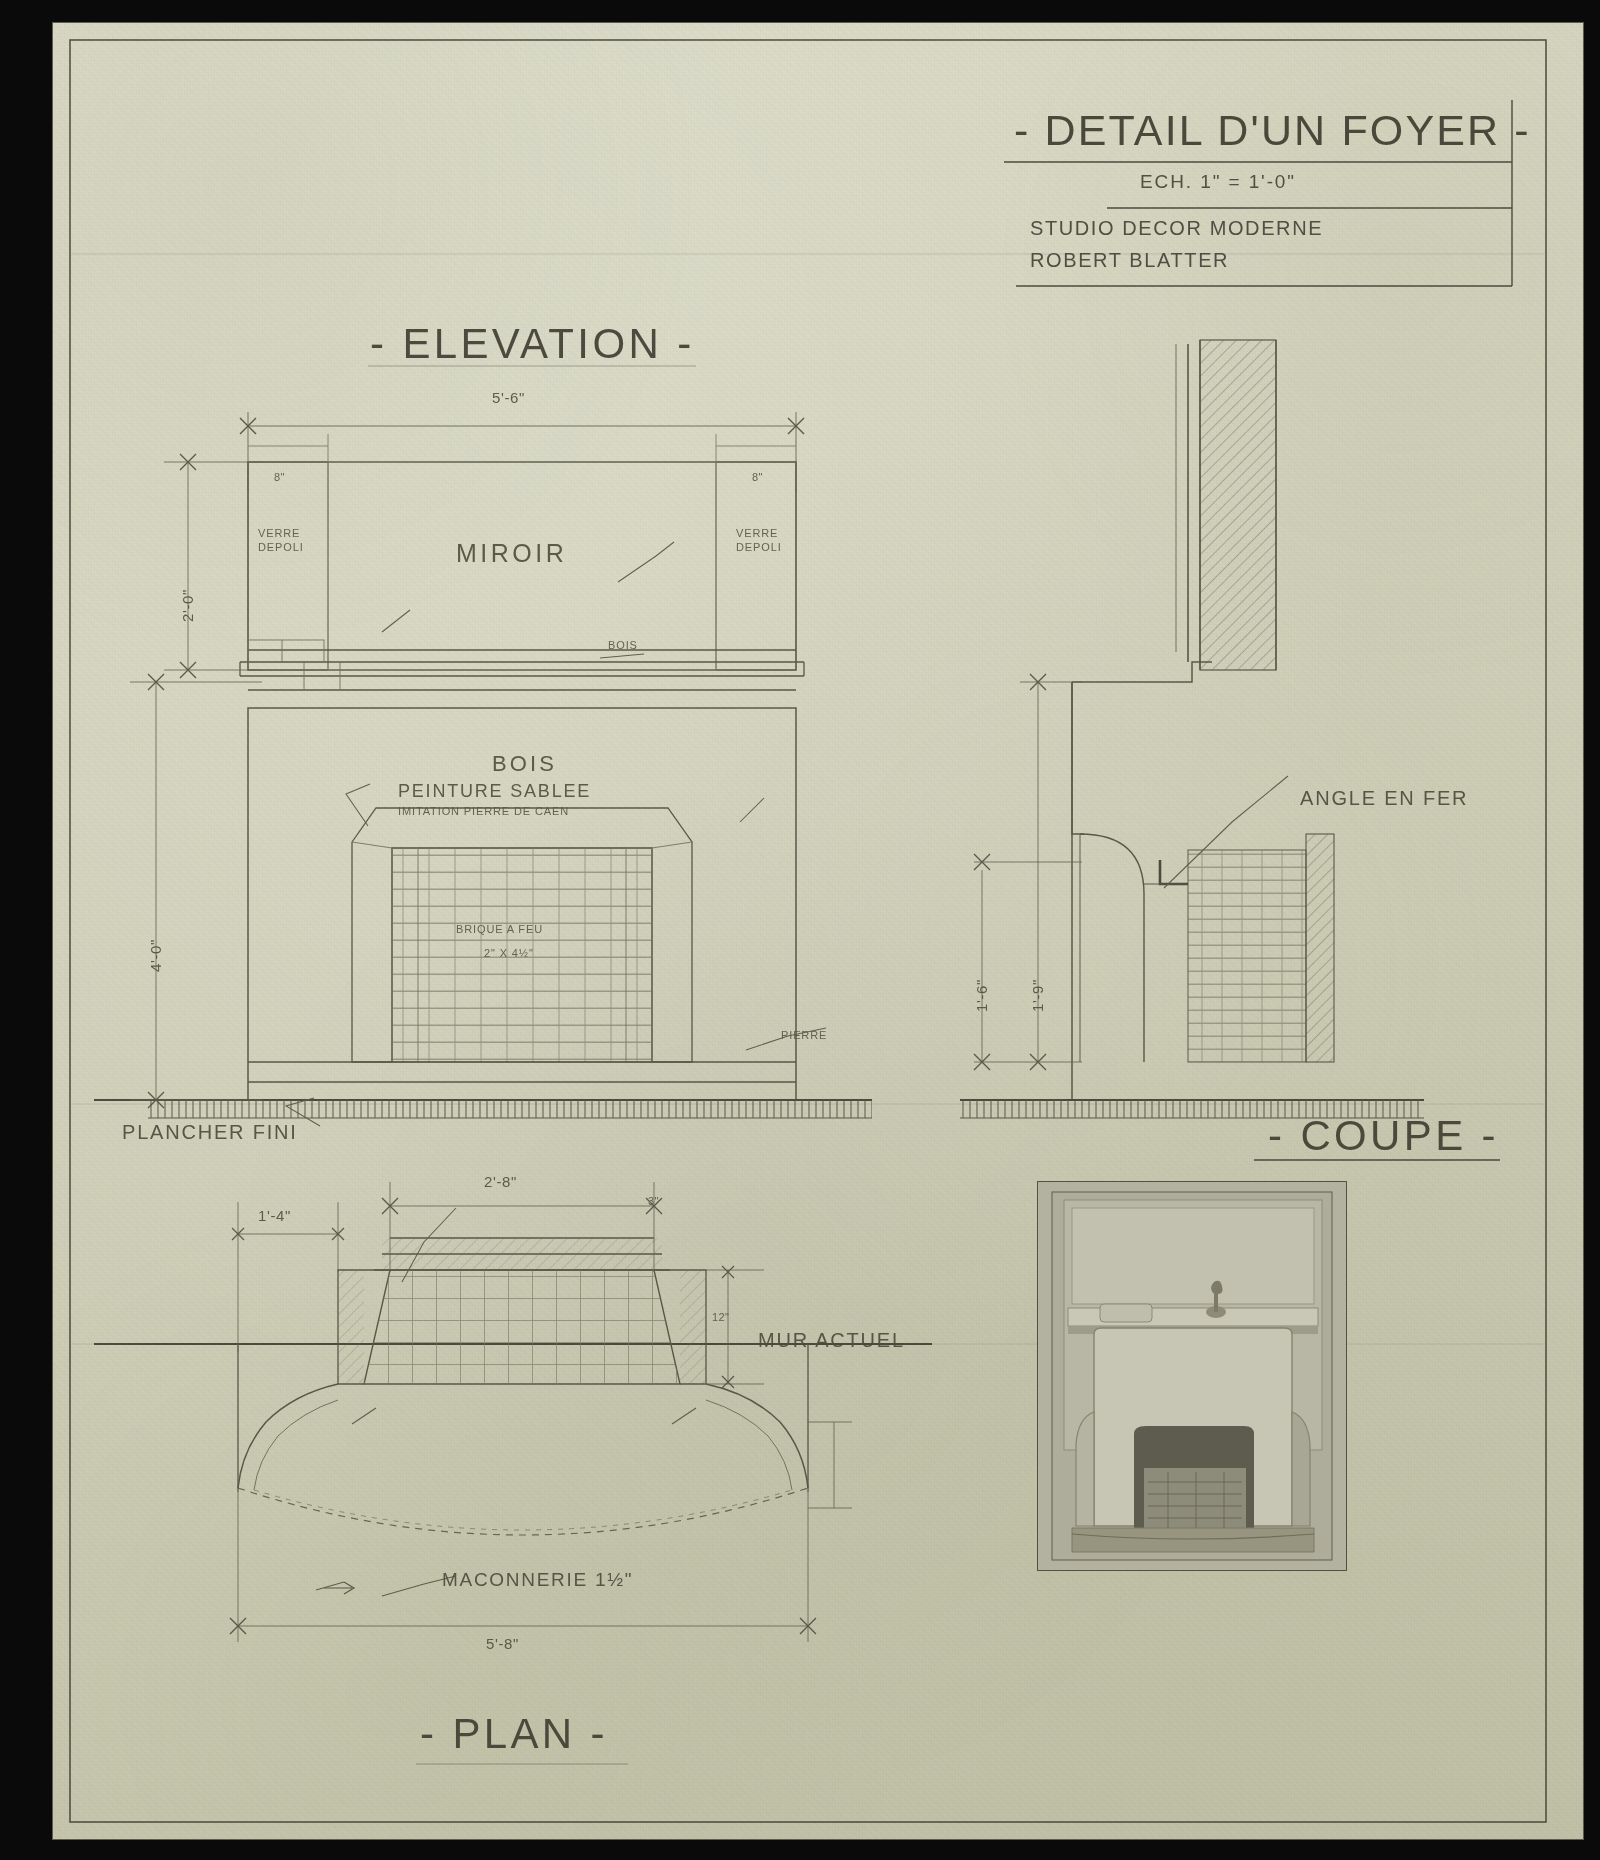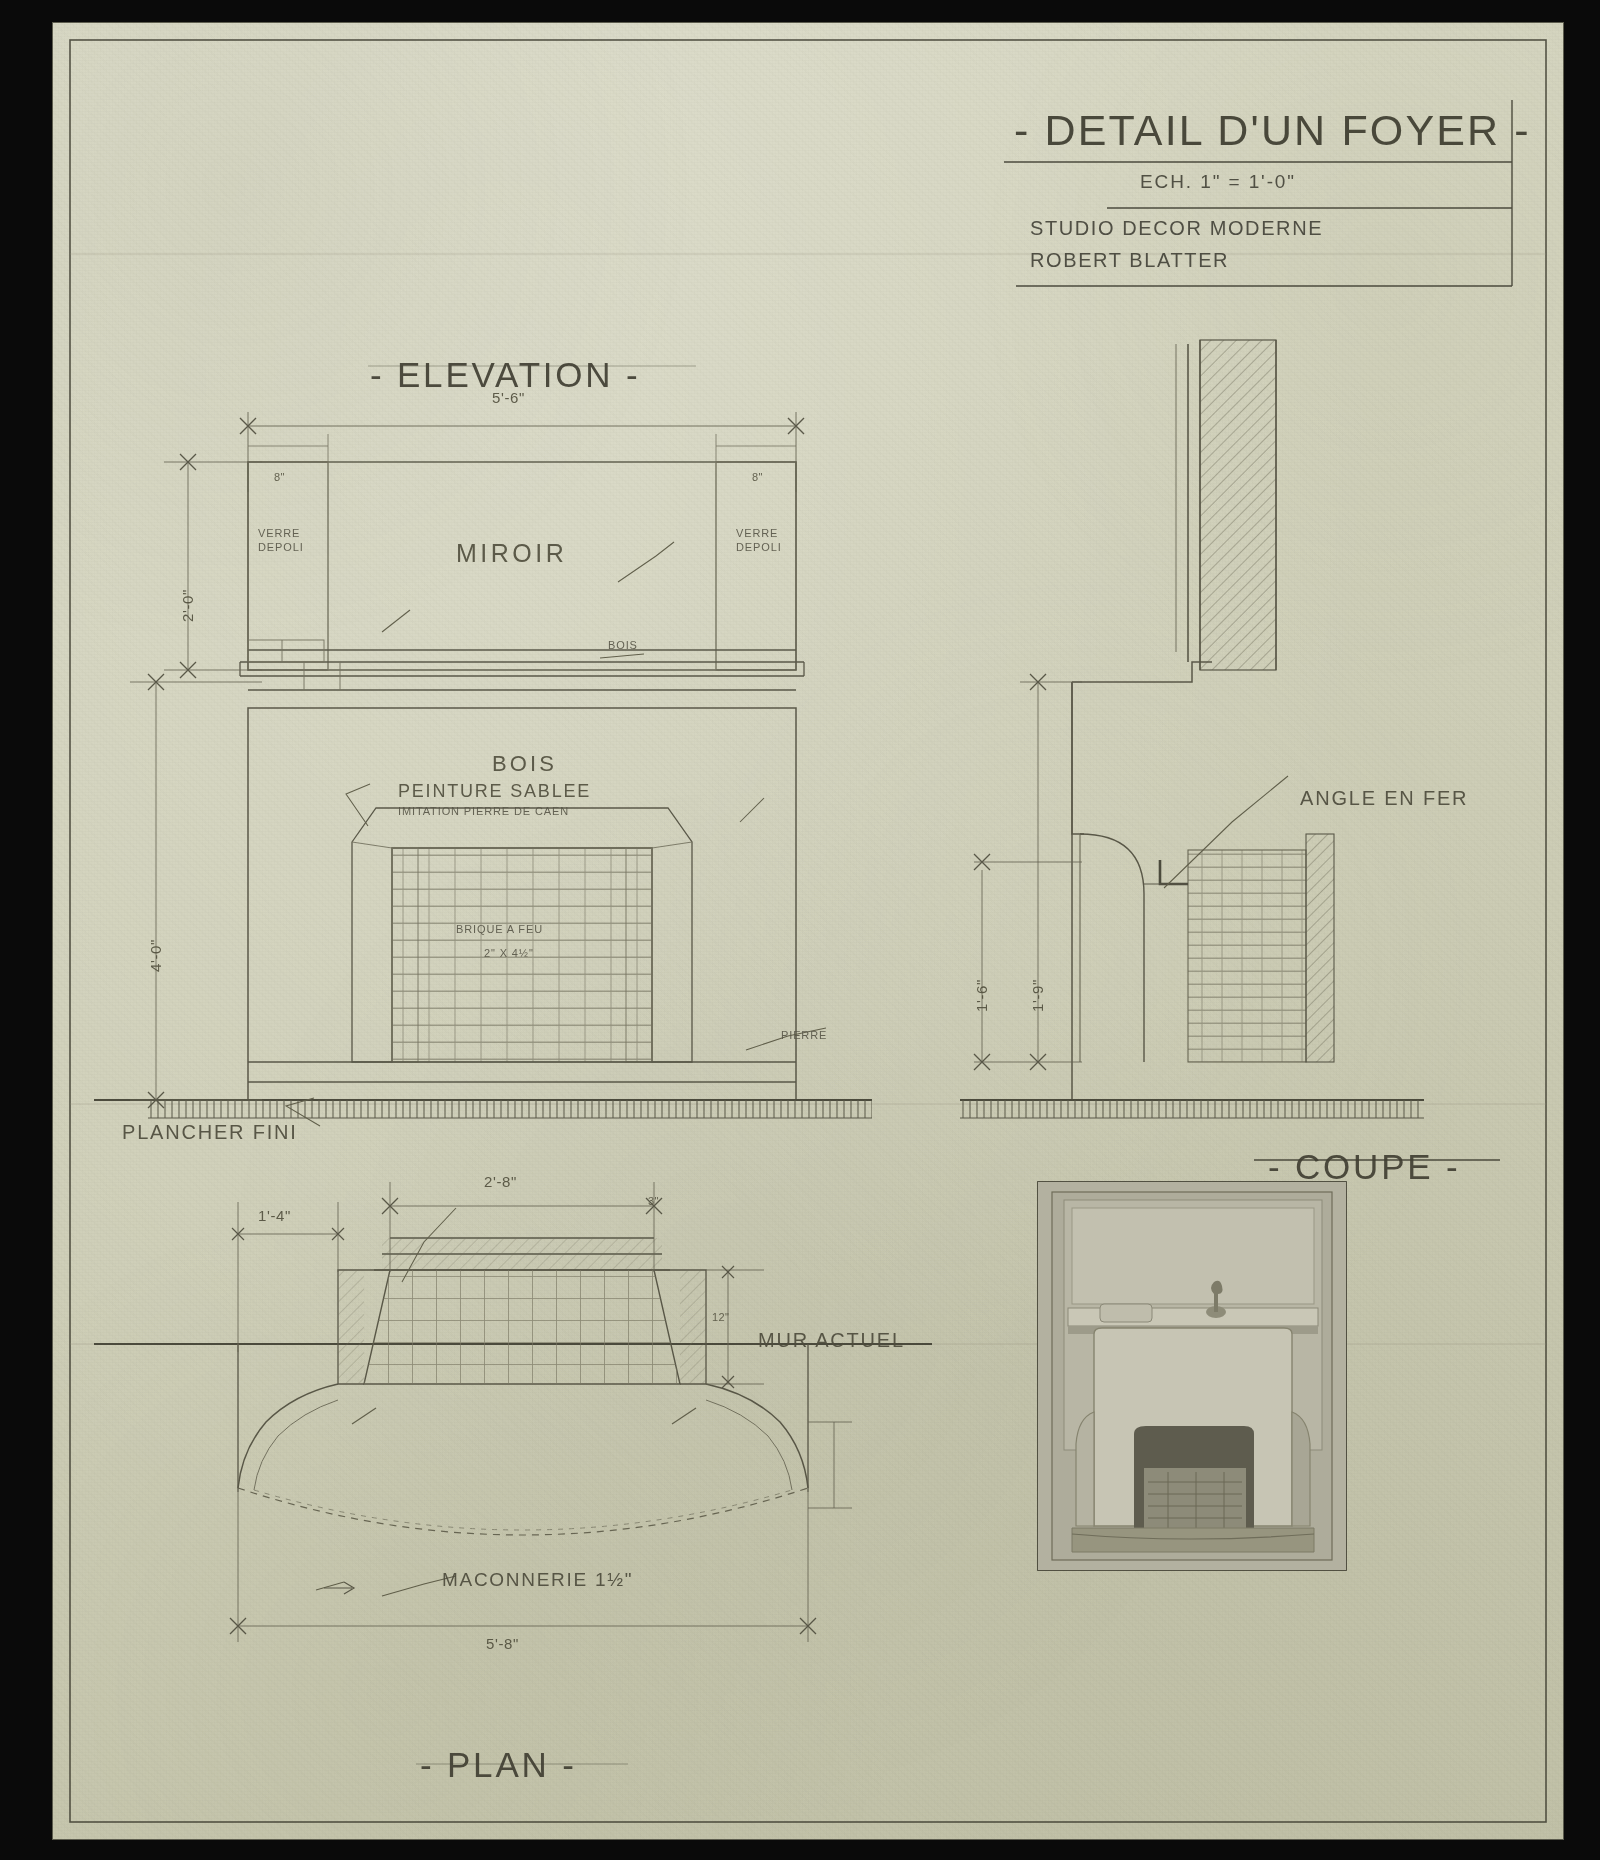--- a/index.html
+++ b/index.html
@@ -16,20 +16,21 @@
   
   #paper{
     position:absolute;
     left:52px;top:22px;
     width:1512px;height:1818px;
     background:
       radial-gradient(ellipse at 30% 20%, rgba(255,255,255,.16), rgba(255,255,255,0) 60%),
       radial-gradient(ellipse at 75% 78%, rgba(120,120,90,.10), rgba(0,0,0,0) 55%),
       linear-gradient(170deg,#d8d8c4 0%,#d3d3bd 28%,#cfcfb8 55%,#cacab2 78%,#c4c4ab 100%);
     box-shadow:0 0 0 1px #5c5c4e inset;
+    padding-left:20px;
   }
   
   #grain{
     position:absolute;inset:0;
     opacity:.40;
     background-image:
       repeating-linear-gradient(0deg, rgba(90,90,70,.05) 0 1px, rgba(255,255,255,0) 1px 3px),
       repeating-linear-gradient(90deg, rgba(90,90,70,.045) 0 1px, rgba(255,255,255,0) 1px 3px),
       repeating-linear-gradient(42deg, rgba(70,70,55,.035) 0 2px, rgba(255,255,255,0) 2px 6px);
     pointer-events:none;
@@ -54,21 +55,21 @@
     color:#4b4a3c;
     letter-spacing:.10em;
     white-space:nowrap;
     text-transform:uppercase;
     line-height:1.05;
     opacity:.92;
   }
   .t-title   {font-size:43px;letter-spacing:.05em;color:#3e3d30;font-weight:400;}
   .t-sub     {font-size:19px;letter-spacing:.10em;color:#46453a;}
   .t-firm    {font-size:20px;letter-spacing:.08em;color:#45443a;}
-  .t-view    {font-size:35px;letter-spacing:.08em;color:#413f33;margin-top:35px;}
+  .t-view    {font-size:42px;letter-spacing:.08em;color:#413f33;}
   .t-note    {font-size:18px;letter-spacing:.10em;color:#52503f;}
   .t-note-sm {font-size:11px;letter-spacing:.08em;color:#5a584a;}
   .t-dim     {font-size:15px;letter-spacing:.04em;color:#53513f;}
   .t-dim-sm  {font-size:11px;letter-spacing:.03em;color:#5a5846;}
   .t-lead    {font-size:20px;letter-spacing:.09em;color:#4e4c3d;}
   .vert      {transform:rotate(-90deg);transform-origin:left top;}
 
   
   #photo{
     position:absolute;

